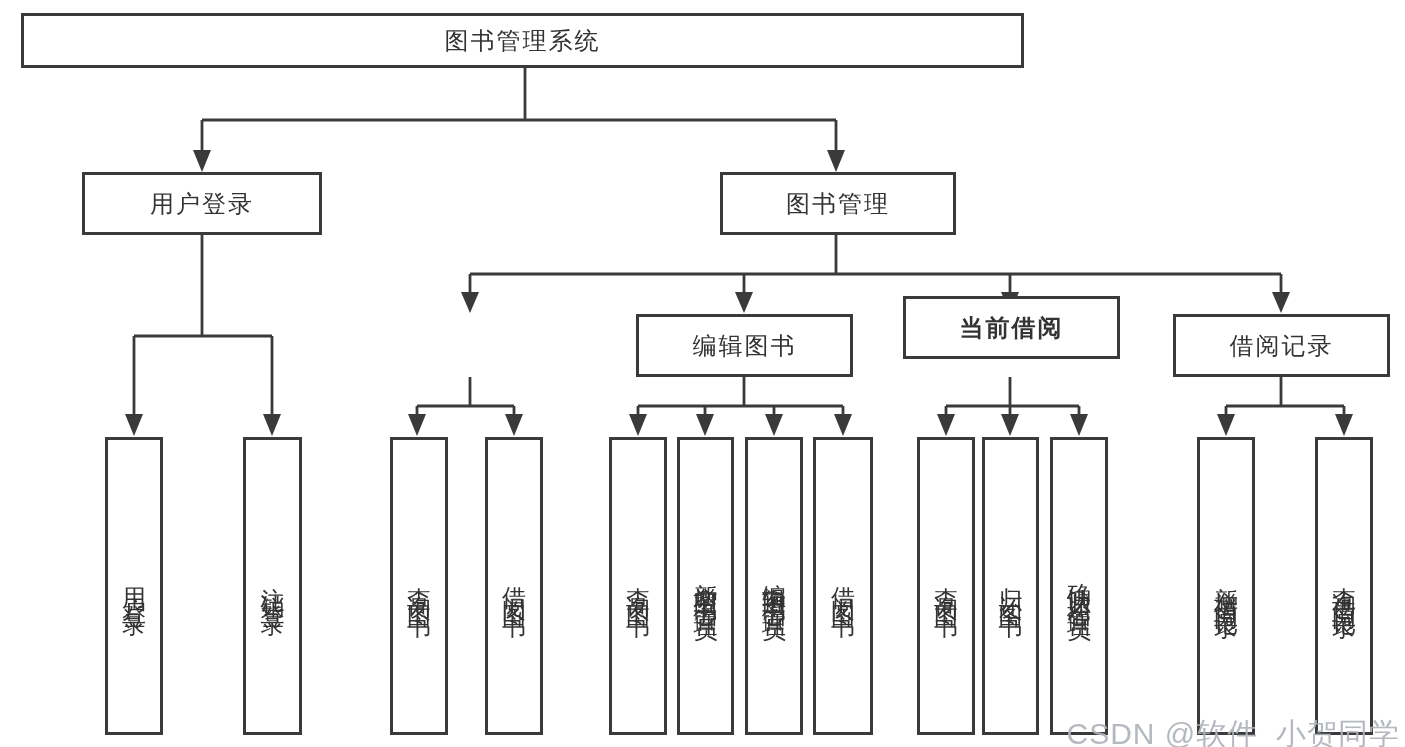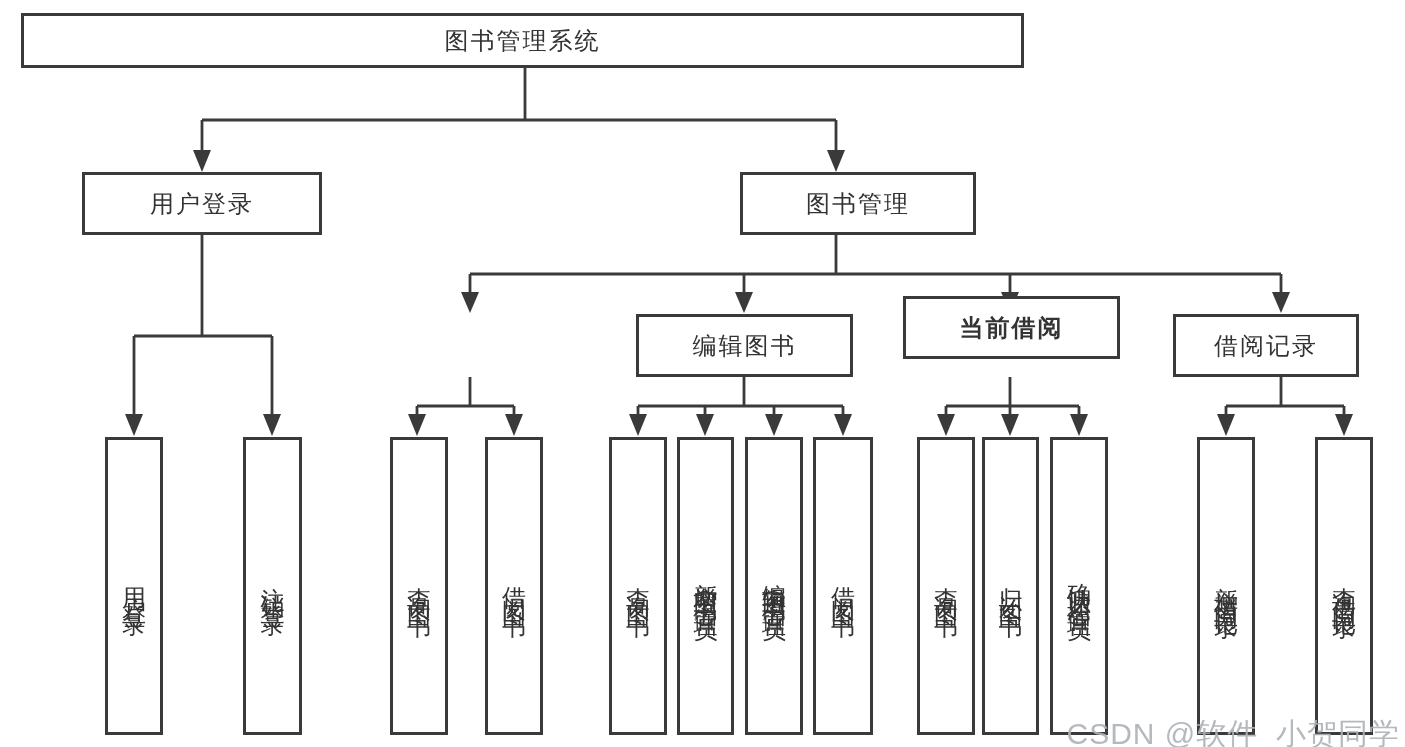--- a/index.html
+++ b/index.html
@@ -101,31 +101,31 @@
     </g>
   </svg>
 
   <div class="box hbox" style="left:21px;top:13px;width:1003px;height:55px;">
     <span class="lbl">图书管理系统</span>
   </div>
 
   <div class="box hbox" style="left:82px;top:172px;width:240px;height:63px;">
     <span class="lbl">用户登录</span>
   </div>
-  <div class="box hbox" style="left:720px;top:172px;width:236px;height:63px;margin-left:20px;">
+  <div class="box hbox" style="left:720px;top:172px;width:236px;height:63px;">
     <span class="lbl">图书管理</span>
   </div>
 
   <div class="box hbox" style="left:636px;top:314px;width:217px;height:63px;">
     <span class="lbl">编辑图书</span>
   </div>
   <div class="box hbox" style="left:903px;top:296px;width:217px;height:63px;font-weight:bold;">
     <span class="lbl">当前借阅</span>
   </div>
-  <div class="box hbox" style="left:1173px;top:314px;width:186px;height:63px;">
+  <div class="box hbox" style="left:1173px;top:314px;width:217px;height:63px;">
     <span class="lbl">借阅记录</span>
   </div>
 
   <div class="box vbox v-short" style="left:105px;top:437px;width:58px;height:298px;">
     <span class="lbl">用户登录</span>
   </div>
   <div class="box vbox v-short" style="left:243px;top:437px;width:59px;height:298px;">
     <span class="lbl">注销登录</span>
   </div>
 

